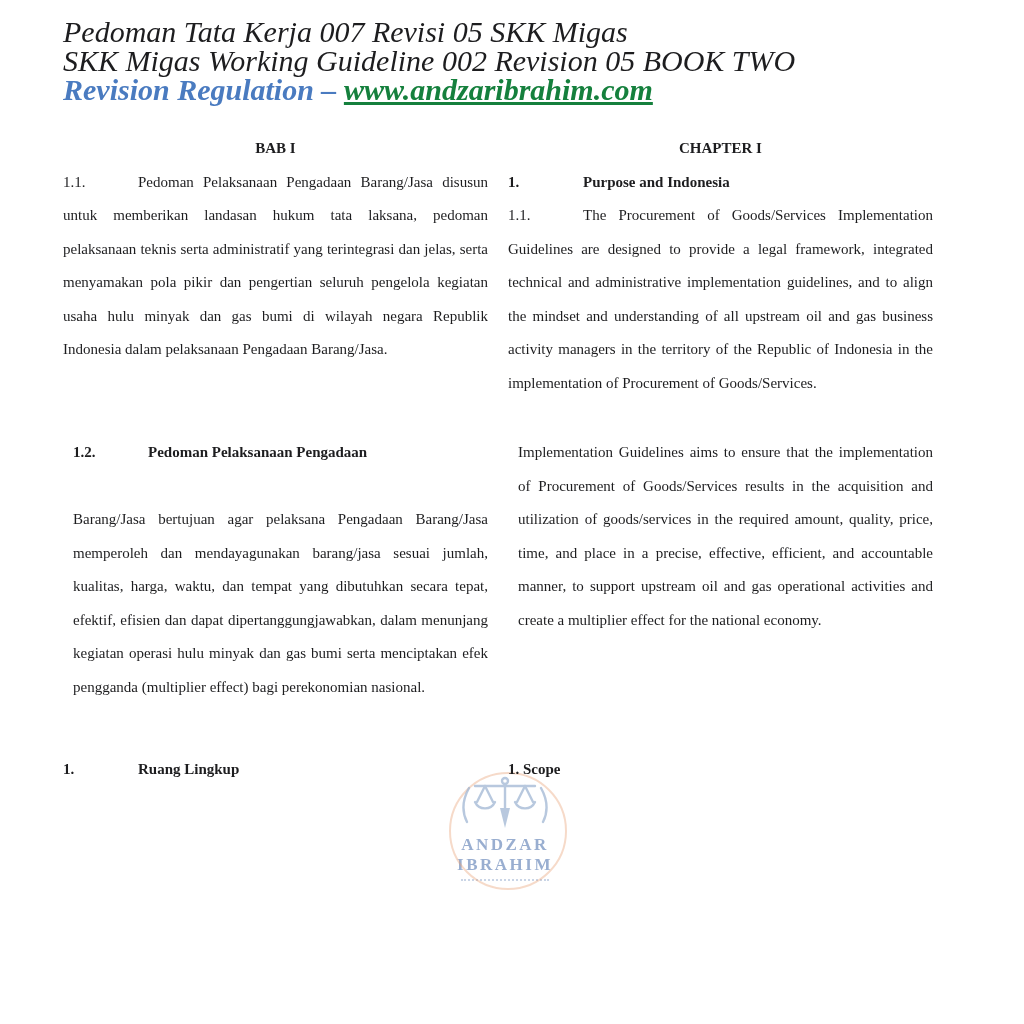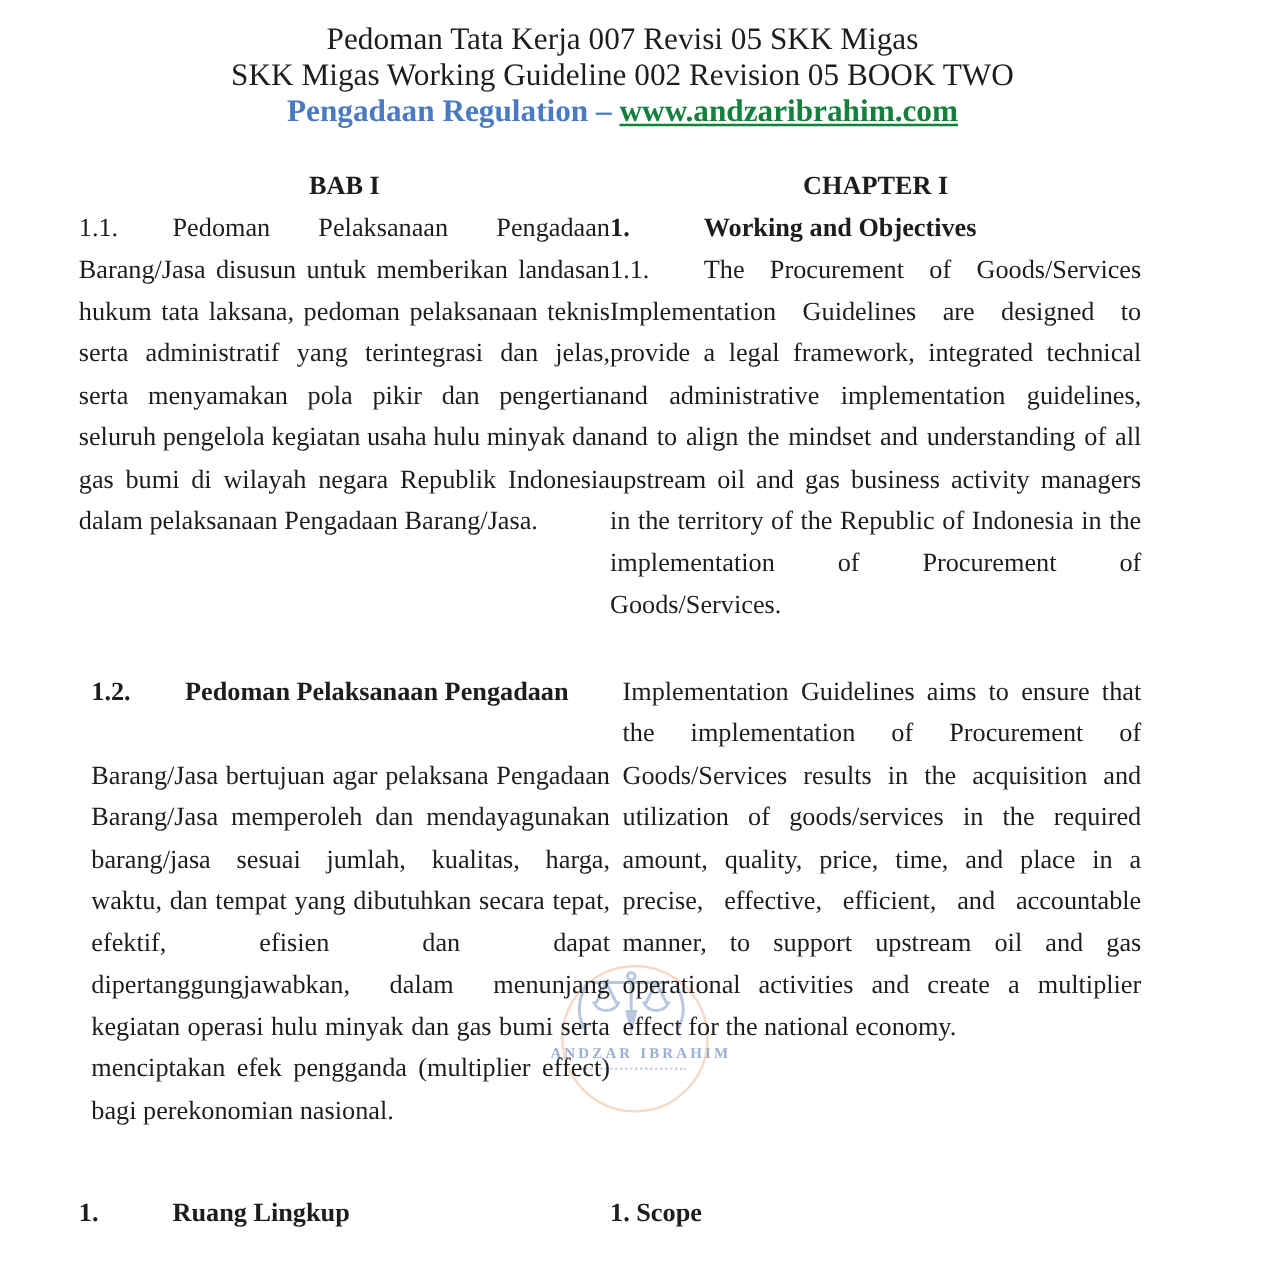--- a/index.html
+++ b/index.html
@@ -8,38 +8,38 @@
     background:#ffffff;
     font-family:"Liberation Serif","DejaVu Serif",serif;
     color:#1d1d1f;
     position:relative;
   }
 
   
   .doc-header {
     margin:17px 63px 0 63px;
     width:870px;
-    text-align:center;
-    font-size:25px;
+    font-size:30px;
     line-height:29px;
-    position:relative; z-index:2;
+    position:relative; z-index:2;font-style:italic;
   }
   .blue-line { font-weight:bold; color:#4a7bc0; }
   .site-link {
     color:#15803d; font-weight:bold;
     text-decoration:underline; cursor:pointer;
   }
 
   
   .cols {
     position:relative; z-index:1;
     display:grid;
     grid-template-columns:425px 425px;
+    column-gap:20px;
     margin:28px 0 0 63px;
-    font-size:21px;
+    font-size:15px;
     line-height:33.5px;
   }
   .cell { min-width:0; }
   .r2 { margin-top:36px;margin-left:10px; }
   .r3 { margin-top:49px; }
   .chapter { text-align:center; font-weight:bold; }
   .bold { font-weight:bold; }
   .num { display:inline-block; width:75px; }
   .just { text-align:justify; }
   p { margin:0; }
@@ -56,24 +56,23 @@
   }
   .wm-ring {
     position:absolute; left:24px; top:-4px;
     width:114px; height:114px;
     border:2px solid rgba(232,158,114,0.38);
     border-radius:50%;
   }
   .wm-icon { display:block; margin:0 auto; opacity:0.72; }
   .wm-name {
     margin-top:1px;
-    font-size:12px; font-weight:bold;
+    font-size:17px; font-weight:bold;
     letter-spacing:2.5px;
     color:rgba(128,154,196,0.8);
-    text-align:right;
   }
   .wm-sub {
     margin:4px auto 0 auto;
     width:88px; height:0;
     border-bottom:2px dotted rgba(150,172,205,0.5);
   }
 </style>
 </head>
 <body>
 
@@ -93,33 +92,33 @@
     </g>
     <path d="M43 32 L48 52 L53 32 Z" fill="#9db4d2"></path>
   </svg>
   <div class="wm-name">ANDZAR IBRAHIM</div>
   <div class="wm-sub"></div>
 </div>
 
 <div class="doc-header">
   <div>Pedoman Tata Kerja 007 Revisi 05 SKK Migas</div>
   <div>SKK Migas Working Guideline 002 Revision 05 BOOK TWO</div>
-  <div class="blue-line"><span>Pengadaan Regulation – </span><span class="site-link">www.andzaribrahim.com</span></div>
+  <div class="blue-line"><span>Revision Regulation – </span><span class="site-link">www.andzaribrahim.com</span></div>
 </div>
 
 <div class="cols">
 
   <div class="cell r1">
     <div class="chapter">BAB I</div>
     <p class="just"><span class="num">1.1.</span><span>Pedoman Pelaksanaan Pengadaan Barang/Jasa disusun untuk memberikan landasan hukum tata laksana, pedoman pelaksanaan teknis serta administratif yang terintegrasi dan jelas, serta menyamakan pola pikir dan pengertian seluruh pengelola kegiatan usaha hulu minyak dan gas bumi di wilayah negara Republik Indonesia dalam pelaksanaan Pengadaan Barang/Jasa.</span></p>
   </div>
 
   <div class="cell r1">
     <div class="chapter">CHAPTER I</div>
-    <div class="sec"><span class="num bold">1.</span><span class="bold">Working and Objectives</span></div>
+    <div class="sec"><span class="num bold">1.</span><span class="bold">Purpose and Indonesia</span></div>
     <p class="just"><span class="num">1.1.</span><span>The Procurement of Goods/Services Implementation Guidelines are designed to provide a legal framework, integrated technical and administrative implementation guidelines, and to align the mindset and understanding of all upstream oil and gas business activity managers in the territory of the Republic of Indonesia in the implementation of Procurement of Goods/Services.</span></p>
   </div>
 
   <div class="cell r2">
     <div class="sec just"><span class="num bold">1.2.</span><span class="bold">Pedoman Pelaksanaan Pengadaan</span></div>
     <p class="just blank-above">Barang/Jasa bertujuan agar pelaksana Pengadaan Barang/Jasa memperoleh dan mendayagunakan barang/jasa sesuai jumlah, kualitas, harga, waktu, dan tempat yang dibutuhkan secara tepat, efektif, efisien dan dapat dipertanggungjawabkan, dalam menunjang kegiatan operasi hulu minyak dan gas bumi serta menciptakan efek pengganda (multiplier effect) bagi perekonomian nasional.</p>
   </div>
 
   <div class="cell r2">
     <p class="just">Implementation Guidelines aims to ensure that the implementation of Procurement of Goods/Services results in the acquisition and utilization of goods/services in the required amount, quality, price, time, and place in a precise, effective, efficient, and accountable manner, to support upstream oil and gas operational activities and create a multiplier effect for the national economy.</p>

